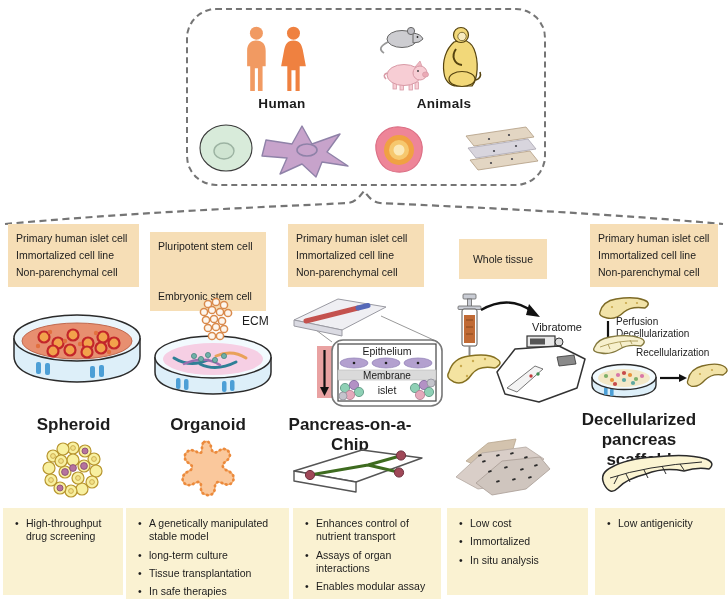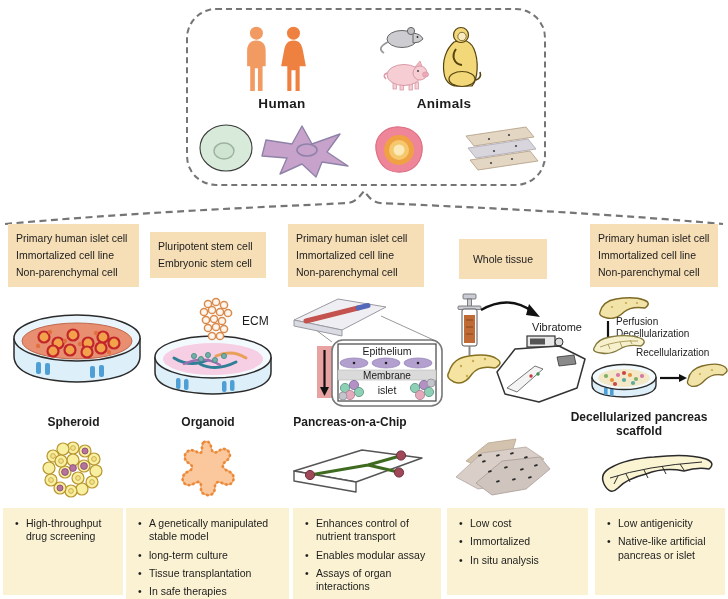--- a/index.html
+++ b/index.html
@@ -14,21 +14,21 @@
   .label-animals { left:182px; width:148px; }
 
   svg.abs { position:absolute; overflow:visible; }
   svg text { font-family:"Liberation Sans","DejaVu Sans",sans-serif; fill:#1b1b1b; }
 
   .src-box { position:absolute; background:#F6DEB6; padding:6px 8px; font-size:10.5px;
              line-height:1.62; display:flex; flex-direction:column; justify-content:center; }
   .src-box.center { text-align:center; }
   .src-line { white-space:nowrap; }
 
-  .model-title { position:absolute; top:415px; font-weight:bold; font-size:12px;
+  .model-title { position:absolute; top:415px; font-weight:bold; font-size:17px;
                  text-align:center; line-height:1.18; }
 
   .adv-box { position:absolute; top:508px; min-height:87px; background:#FAF2D2;
              padding:9px 5px 6px 10px; font-size:10.5px; }
   .adv-item { position:relative; padding-left:13px; margin-bottom:5px; line-height:1.27; }
   .adv-item::before { content:"\2022"; position:absolute; left:2px; }
 </style>
 </head>
 <body>
 
@@ -120,21 +120,21 @@
 
   <svg class="abs" style="left:0; top:186px;" width="728" height="46" viewBox="0 0 728 46">
     <path d="M5 38 C150 25 290 20 348 17 C356 16 360 10 364 5 C368 10 372 16 380 17 C438 20 578 25 723 38" fill="none" stroke="#757575" stroke-width="2.2" stroke-dasharray="7 4.5"></path>
   </svg>
 
   <div class="src-box" style="left:8px;  top:224px; width:131px;">
       <div class="src-line">Primary human islet cell</div>
       <div class="src-line">Immortalized cell line</div>
       <div class="src-line">Non-parenchymal cell</div>
     </div>
-  <div class="src-box" style="left:150px; top:232px; width:116px;">
+  <div class="src-box" style="left:150px; top:232px; width:116px;gap:33px;">
       <div class="src-line">Pluripotent stem cell</div>
       <div class="src-line">Embryonic stem cell</div>
     </div>
   <div class="src-box" style="left:288px; top:224px; width:136px;">
       <div class="src-line">Primary human islet cell</div>
       <div class="src-line">Immortalized cell line</div>
       <div class="src-line">Non-parenchymal cell</div>
     </div>
   <div class="src-box center" style="left:459px; top:239px; width:88px; min-height:40px;">
       <div class="src-line">Whole tissue</div>
@@ -419,26 +419,25 @@
       <div class="adv-item">High-throughput drug screening</div>
     </div>
   <div class="adv-box" style="left:126px; width:163px;">
       <div class="adv-item">A genetically manipulated stable model</div>
       <div class="adv-item">long-term culture</div>
       <div class="adv-item">Tissue transplantation</div>
       <div class="adv-item">In safe therapies</div>
     </div>
   <div class="adv-box" style="left:293px; width:148px;">
       <div class="adv-item">Enhances control of nutrient transport</div>
+      <div class="adv-item">Assays of organ interactions</div>
       <div class="adv-item">Enables modular assay</div>
-      <div class="adv-item">Assays of organ interactions</div>
     </div>
   <div class="adv-box" style="left:447px; width:141px;">
       <div class="adv-item">Low cost</div>
       <div class="adv-item">Immortalized</div>
       <div class="adv-item">In situ analysis</div>
     </div>
   <div class="adv-box" style="left:595px; width:130px;">
       <div class="adv-item">Low antigenicity</div>
-      <div class="adv-item">Native-like artificial pancreas or islet</div>
     </div>
 
 </div>
 
 </body></html>

